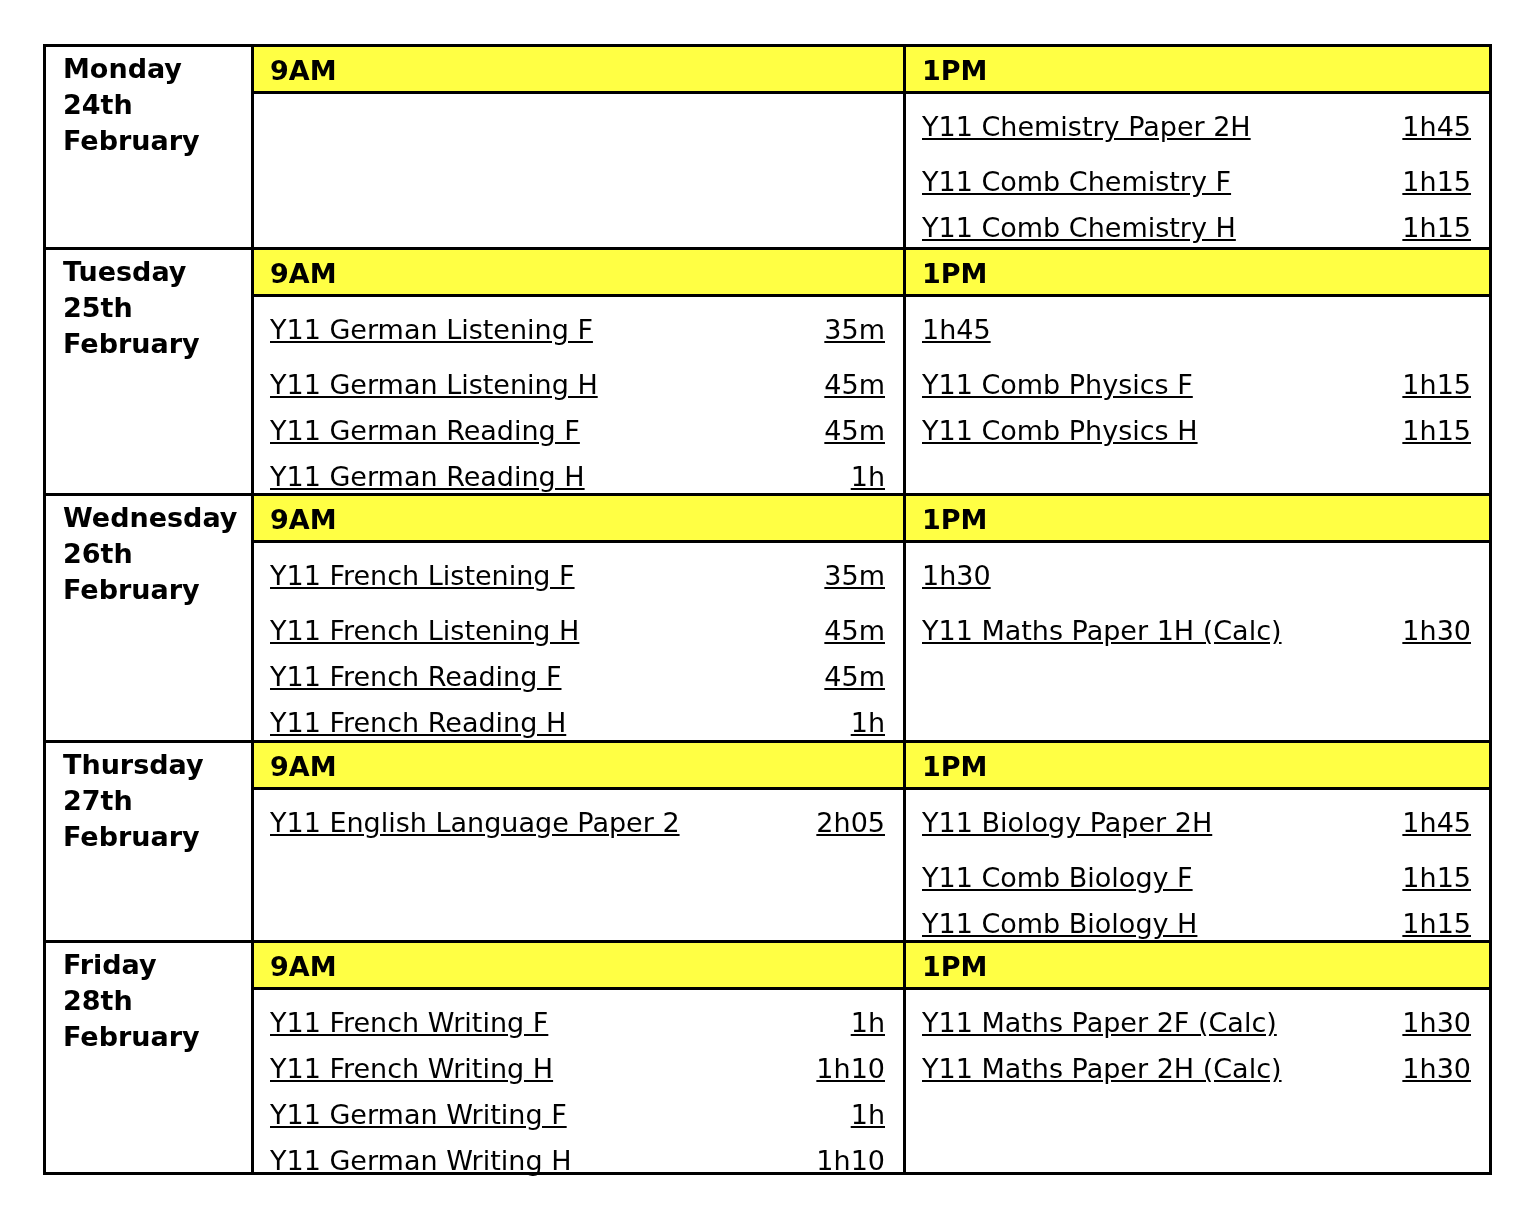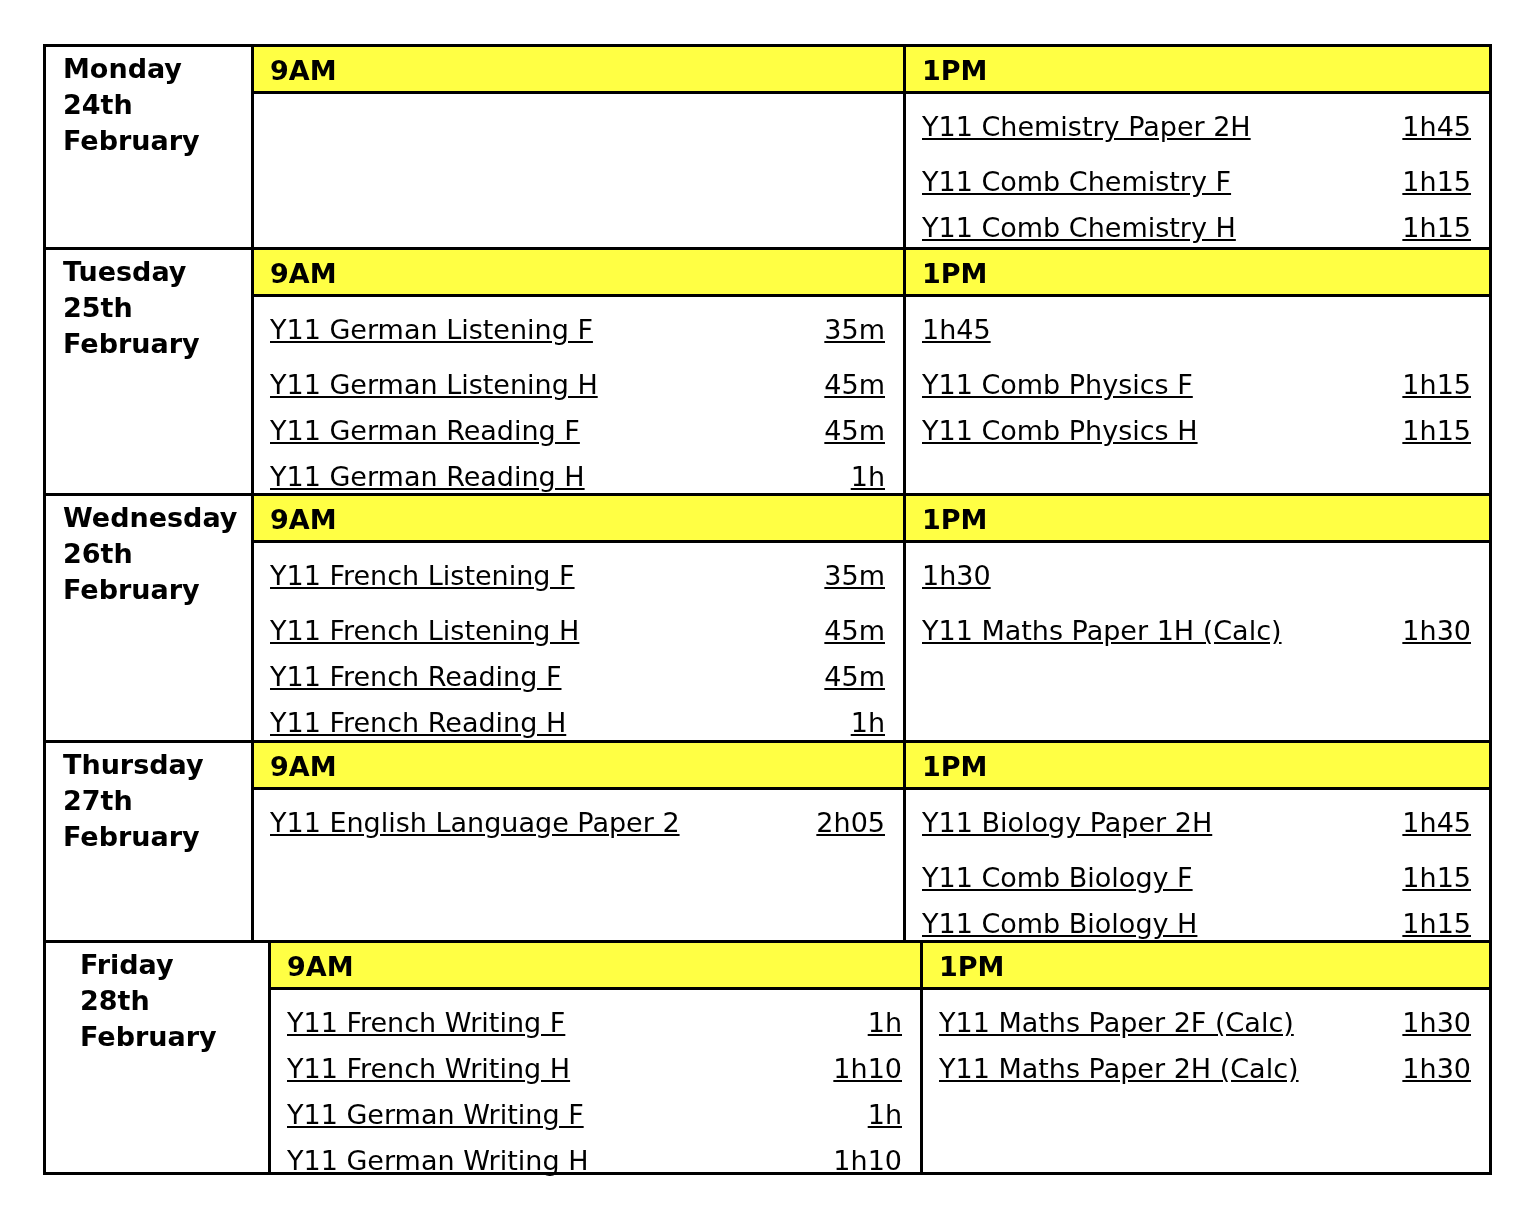--- a/index.html
+++ b/index.html
@@ -142,21 +142,21 @@
             <span>Y11 Comb Biology F</span>
             <span>1h15</span>
           </div>
           <div class="exam">
             <span>Y11 Comb Biology H</span>
             <span>1h15</span>
           </div>
         </div>
       </div>
     </div>
-    <div class="day" style="height: 229px; margin-left: 17px;">
+    <div class="day" style="height: 229px;">
       <div class="day-label">Friday 28th<br>February</div>
       <div class="session am">
         <div class="session-head">9AM</div>
         <div class="exams">
           <div class="exam">
             <span>Y11 French Writing F</span>
             <span>1h</span>
           </div>
           <div class="exam">
             <span>Y11 French Writing H</span>

